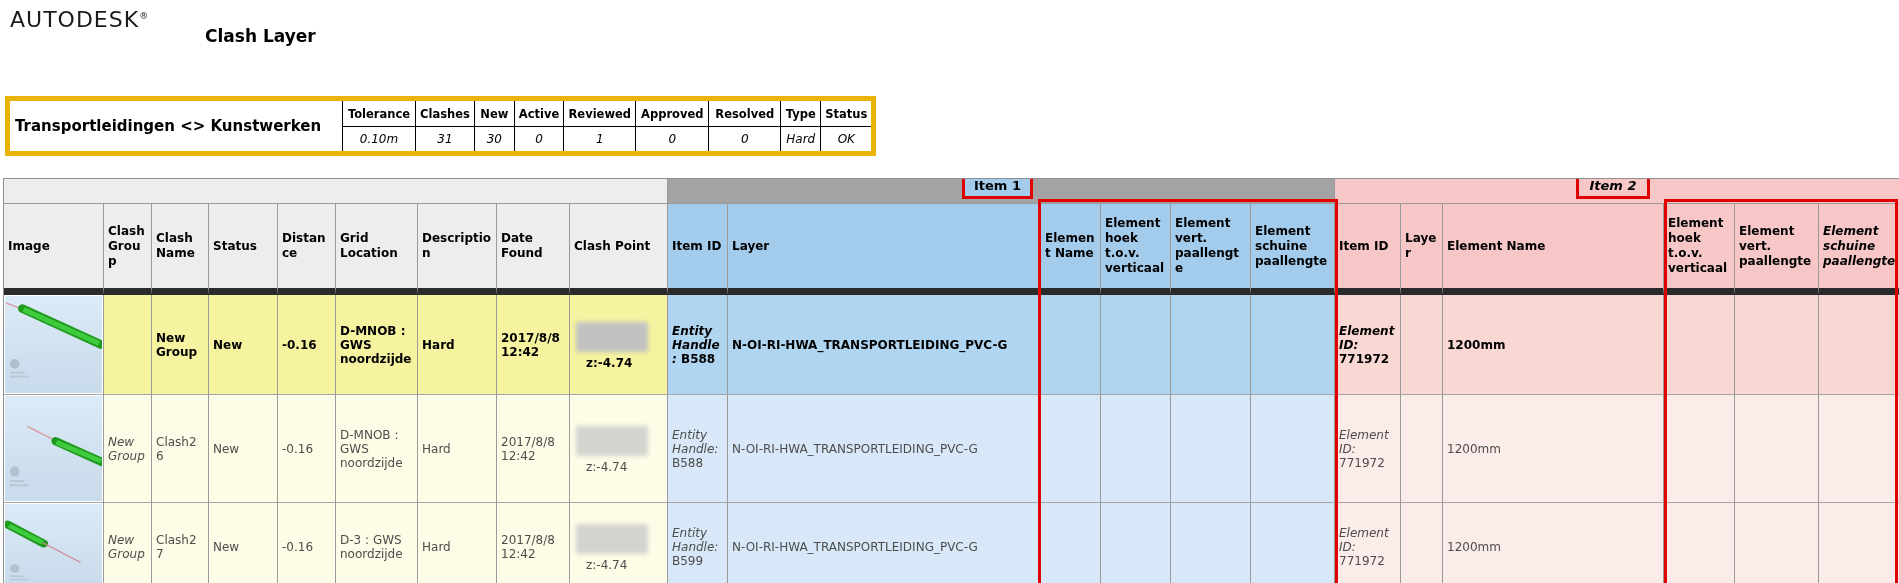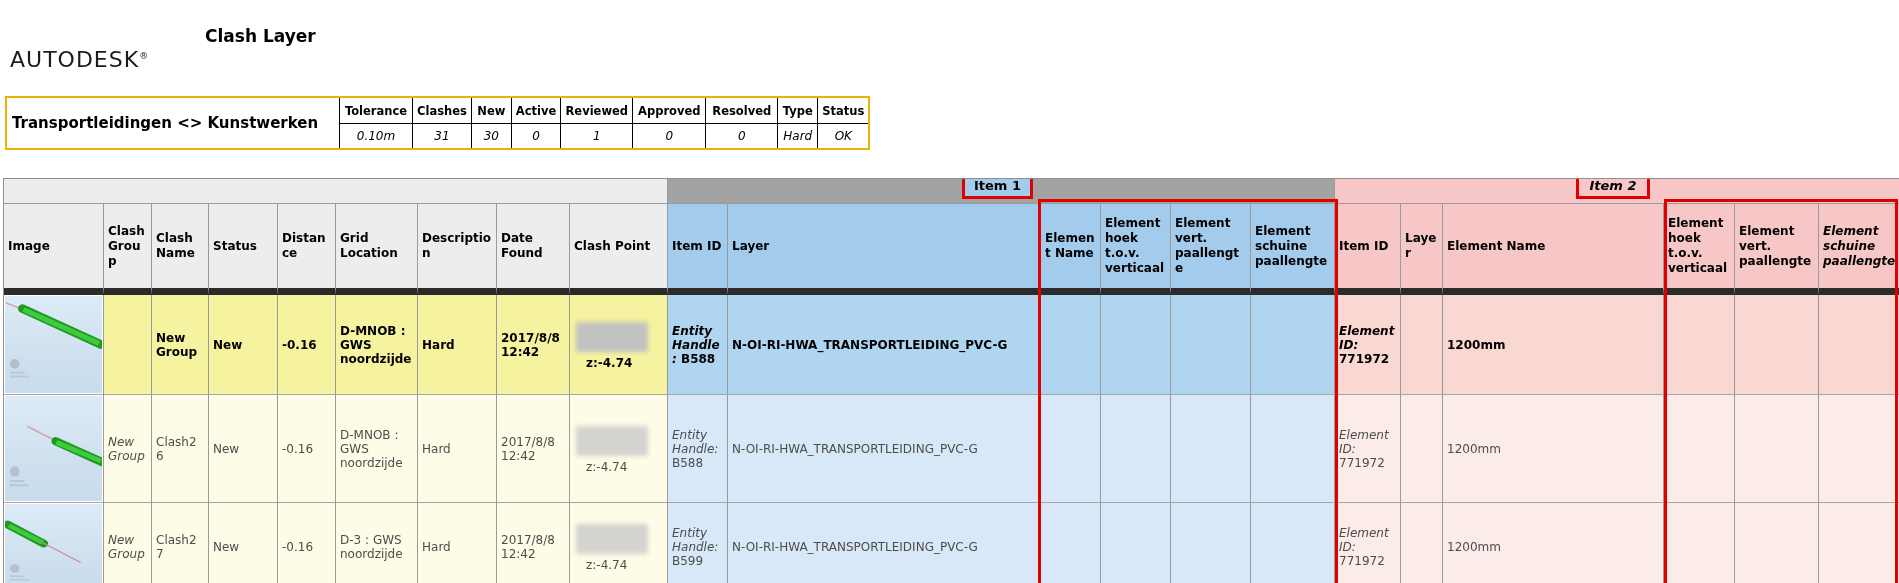--- a/index.html
+++ b/index.html
@@ -1,29 +1,29 @@
 <!DOCTYPE html>
 <html><head>
 <meta charset="utf-8">
 <style>
   html,body{margin:0;padding:0;background:#fff;}
   .page{position:relative;width:1899px;height:583px;background:#fff;overflow:hidden;
         font-family:"DejaVu Sans","Liberation Sans",sans-serif;color:#000;}
 
   
   .logo{position:absolute;left:10px;top:8px;line-height:1.08;}
-  .logo-l1{font-size:22px;font-weight:400;letter-spacing:1px;color:#1b1b1b;margin-top:40px;}
+  .logo-l1{font-size:22px;font-weight:400;letter-spacing:1px;color:#1b1b1b;}
   .logo-l2{font-size:23px;font-weight:700;letter-spacing:0.5px;color:#111;}
   .reg{font-size:9px;vertical-align:super;}
   .report-title{position:absolute;left:205px;top:26px;font-size:17px;font-weight:700;color:#000;}
 
   
   .summary{position:absolute;left:5px;top:96px;border-collapse:collapse;background:#fff;}
   .summary td{border:1px solid #000;text-align:center;vertical-align:middle;padding:3px 4px;}
-  .summary{border:2px solid #eab308;}
+  .summary{border:5px solid #eab308;}
   .sum-title{font-size:15px;font-weight:700;text-align:left !important;padding:0 5px !important;}
   .sum-h{font-weight:700;font-size:11.5px;height:19px;}
   .sum-v{font-size:12px;height:18px;font-style:italic;}
 
   
   .main-wrap{position:absolute;left:3px;top:178px;width:1894px;border:1px solid #8f8f8f;background:#fff;}
   table.main{border-collapse:separate;border-spacing:0;table-layout:fixed;width:1894px;}
   table.main td{border-right:1px solid #9a9a9a;vertical-align:middle;padding:2px 4px;
                 font-size:12px;overflow:hidden;word-wrap:break-word;}
   table.main td:last-child{border-right:none;font-style:italic;}

